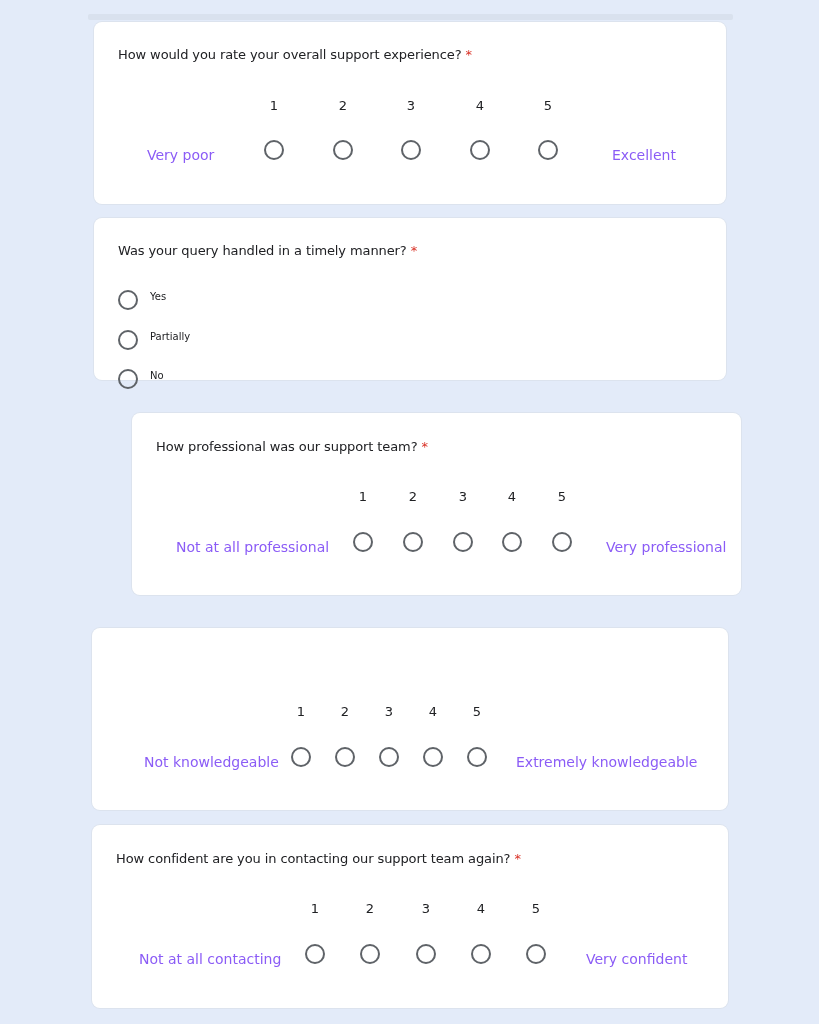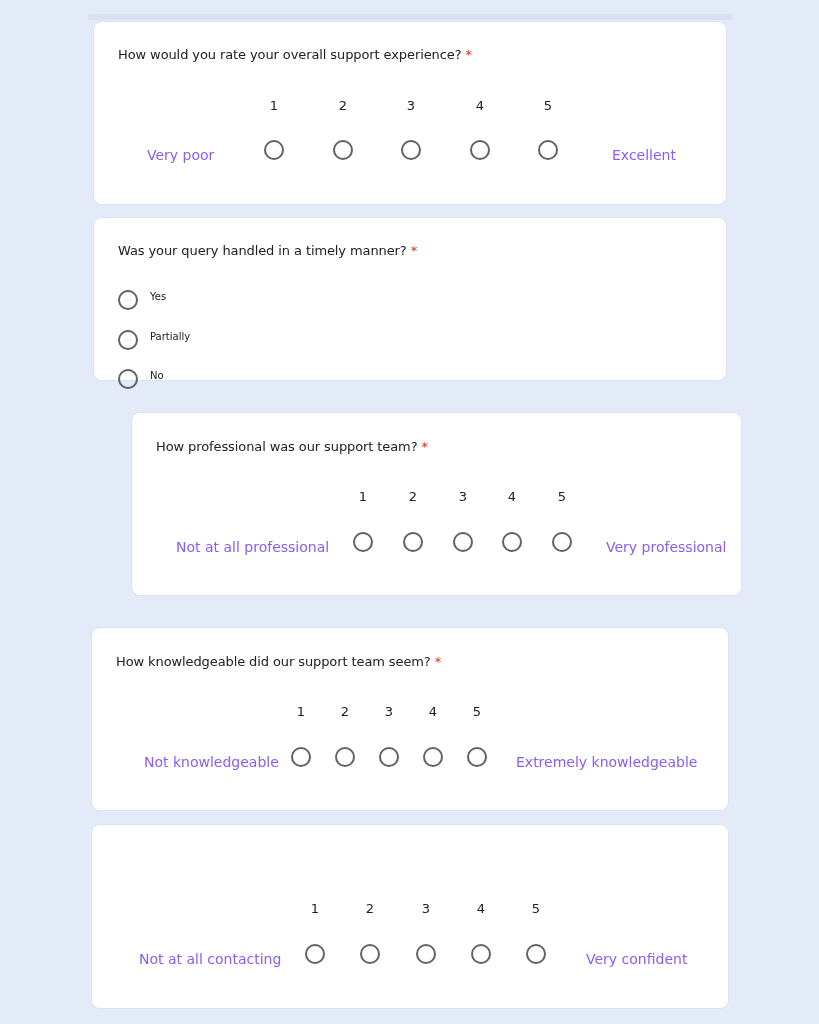--- a/index.html
+++ b/index.html
@@ -129,38 +129,38 @@
   <span class="scale-label" style="left:44px; top:126px;">Not at all professional</span>
   <div class="radio" style="left:231px; top:129px;"></div>
   <div class="radio" style="left:281px; top:129px;"></div>
   <div class="radio" style="left:331px; top:129px;"></div>
   <div class="radio" style="left:380px; top:129px;"></div>
   <div class="radio" style="left:430px; top:129px;"></div>
   <span class="scale-label" style="left:474px; top:126px;">Very professional</span>
 </div>
 
 <div class="card" style="left:92px; top:628px; width:636px; height:182px;">
-  <div class="q-title" style="left:24px; top:26px;">
-    <span>How knowledgeable did our support team seem?</span><span class="required">*</span>
-  </div>
   <span class="scale-num" style="left:209px; top:76px;">1</span>
   <span class="scale-num" style="left:253px; top:76px;">2</span>
   <span class="scale-num" style="left:297px; top:76px;">3</span>
   <span class="scale-num" style="left:341px; top:76px;">4</span>
   <span class="scale-num" style="left:385px; top:76px;">5</span>
   <span class="scale-label" style="left:52px; top:126px;">Not knowledgeable</span>
   <div class="radio" style="left:209px; top:129px;"></div>
   <div class="radio" style="left:253px; top:129px;"></div>
   <div class="radio" style="left:297px; top:129px;"></div>
   <div class="radio" style="left:341px; top:129px;"></div>
   <div class="radio" style="left:385px; top:129px;"></div>
   <span class="scale-label" style="left:424px; top:126px;">Extremely knowledgeable</span>
 </div>
 
 <div class="card" style="left:92px; top:825px; width:636px; height:183px;">
+  <div class="q-title" style="left:24px; top:26px;">
+    <span>How confident are you in contacting our support team again?</span><span class="required">*</span>
+  </div>
   <span class="scale-num" style="left:223px; top:76px;">1</span>
   <span class="scale-num" style="left:278px; top:76px;">2</span>
   <span class="scale-num" style="left:334px; top:76px;">3</span>
   <span class="scale-num" style="left:389px; top:76px;">4</span>
   <span class="scale-num" style="left:444px; top:76px;">5</span>
   <span class="scale-label" style="left:47px; top:126px;">Not at all contacting</span>
   <div class="radio" style="left:223px; top:129px;"></div>
   <div class="radio" style="left:278px; top:129px;"></div>
   <div class="radio" style="left:334px; top:129px;"></div>
   <div class="radio" style="left:389px; top:129px;"></div>

